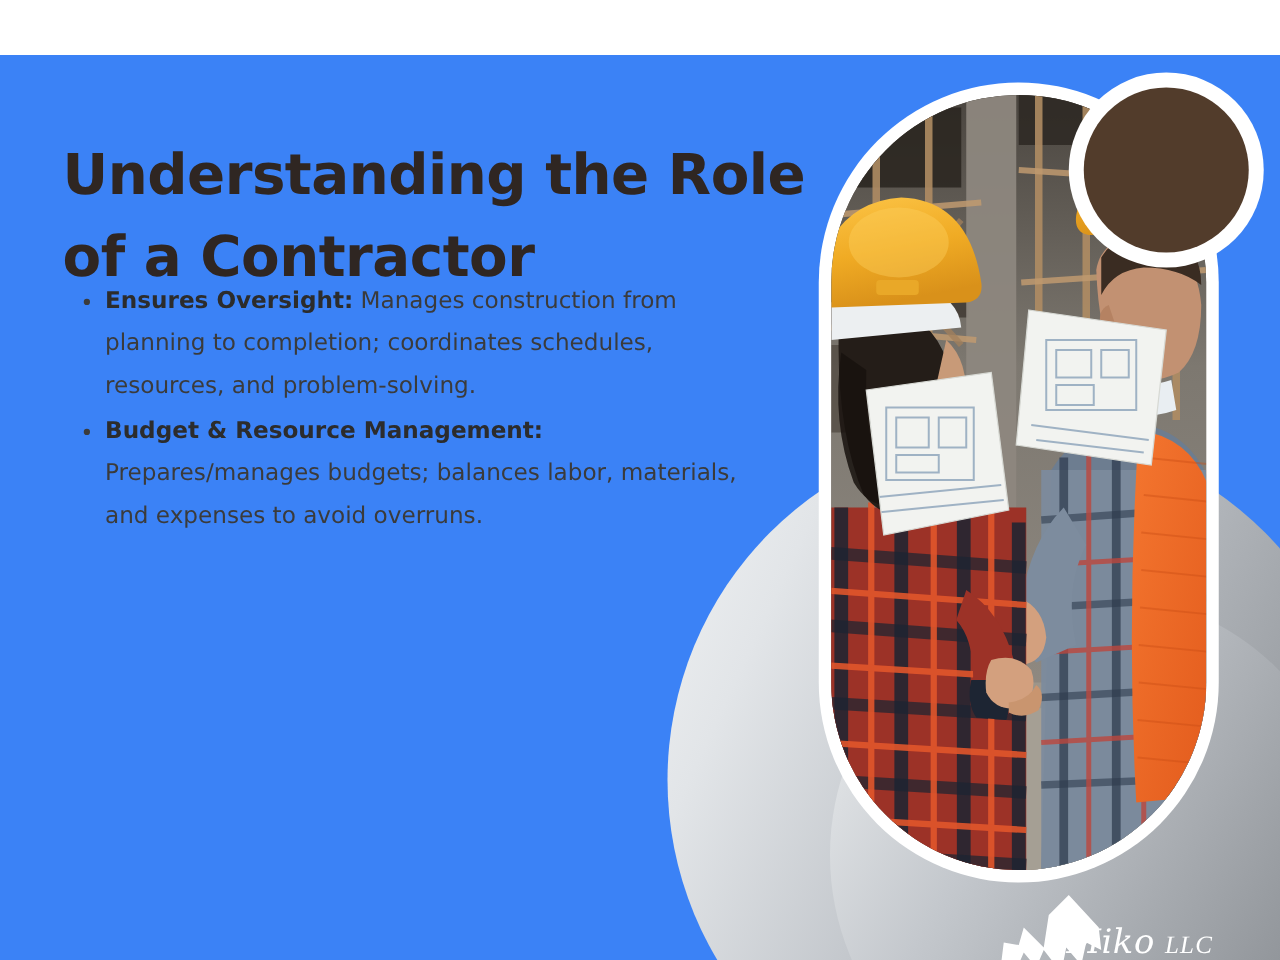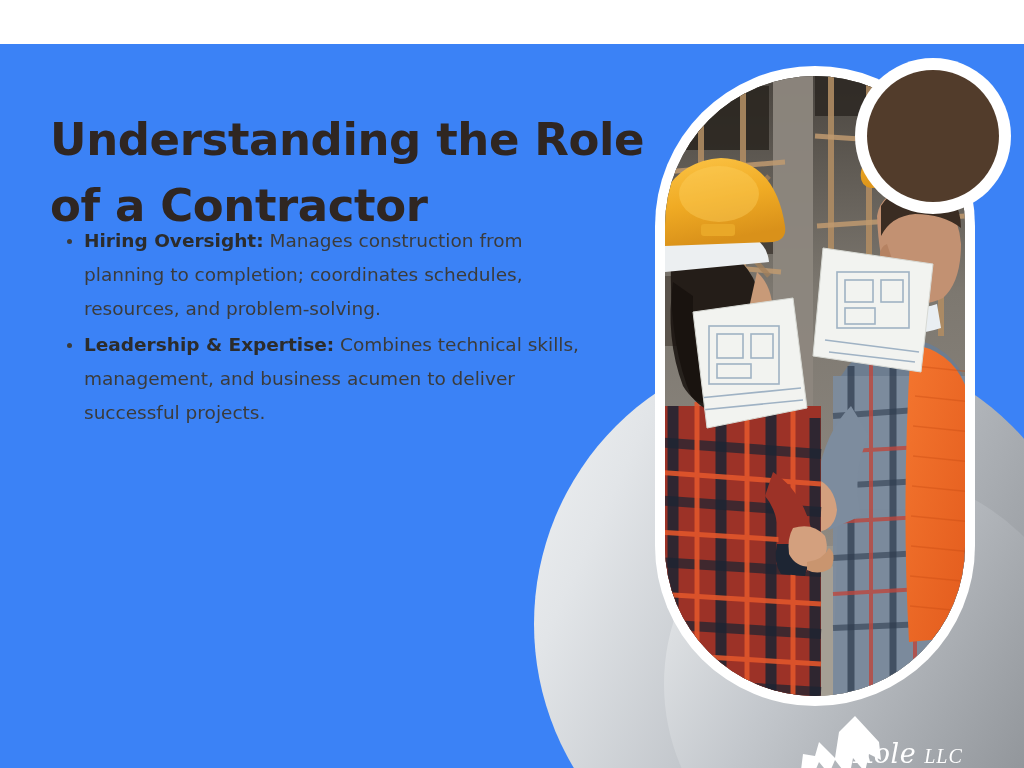--- a/index.html
+++ b/index.html
@@ -377,32 +377,32 @@
   </div>
 
   <div class="brown-circle-ring">
     <div class="brown-circle"></div>
   </div>
 
   <h1 class="title">Understanding the Role of a Contractor</h1>
 
   <ul class="bullets">
     <li class="bullet-item">
-      <span class="bullet-label">Hiring Oversight:</span><span> Manages construction from planning to completion; coordinates schedules, resources, and problem-solving.</span>
+      <span class="bullet-label">Ensures Oversight:</span><span> Manages construction from planning to completion; coordinates schedules, resources, and problem-solving.</span>
     </li>
-    <li class="bullet-item">
-      <span class="bullet-label">Leadership &amp; Expertise:</span><span> Combines technical skills, management, and business acumen to deliver successful projects.</span>
+    <li class="bullet-item break-label">
+      <span class="bullet-label">Budget &amp; Resource Management:</span><span>Prepares/manages budgets; balances labor, materials, and expenses to avoid overruns.</span>
     </li>
   </ul>
 
   <div class="logo">
     <svg width="185" height="80" viewBox="0 0 185 80">
       <g fill="#ffffff">
         <path d="M6 58 L8 42 L20 44 L24 30 L40 46 L44 20 L60 4 L84 30 L86 48 L74 42 L70 60 L58 46 L54 66 L40 48 L34 62 L24 50 L18 64 Z"></path>
         <path d="M46 26 L60 10 L78 30 L70 34 L60 24 L52 32 Z" fill="#ffffff"></path>
       </g>
     </svg>
     <div class="logo-text">
-      <span>Role</span><span class="logo-llc">LLC</span>
+      <span>Miko</span><span class="logo-llc">LLC</span>
     </div>
   </div>
 
 </div>
 
 </body></html>

